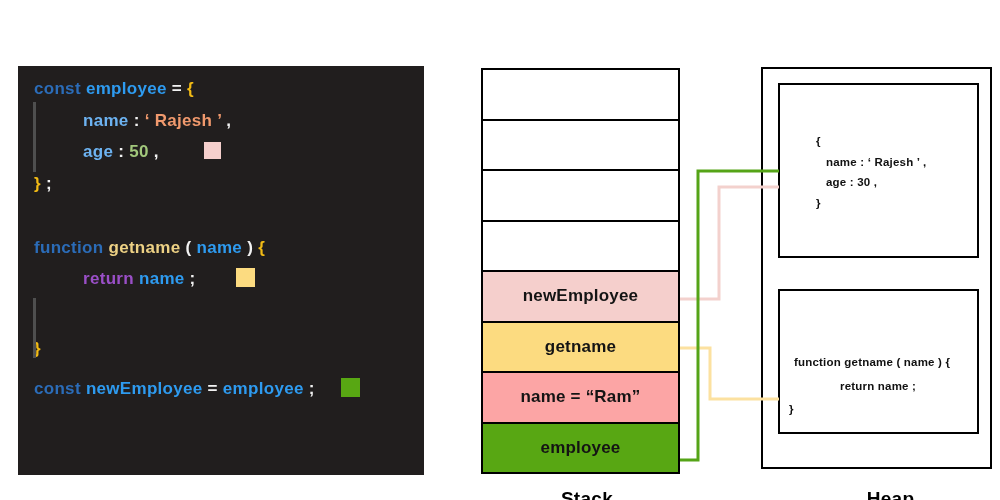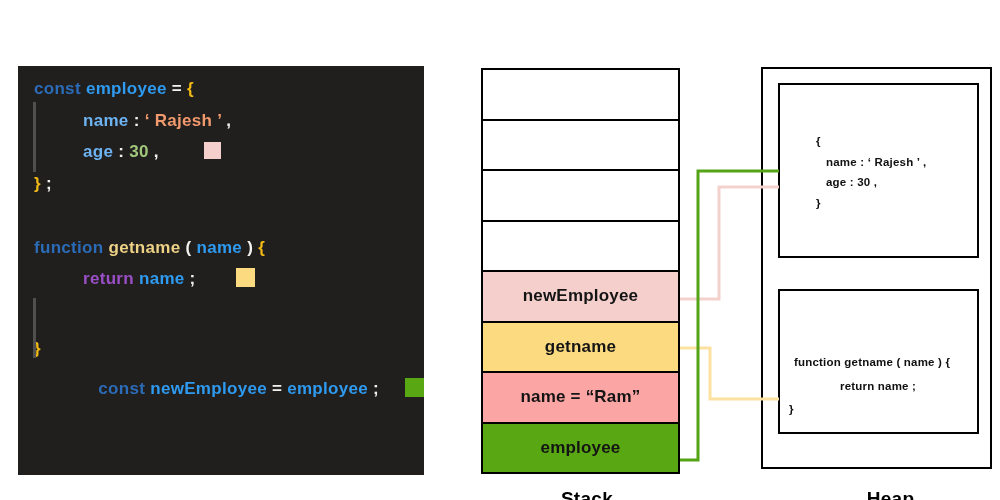--- a/index.html
+++ b/index.html
@@ -4,21 +4,21 @@
 <style>
   html,body{margin:0;padding:0;background:#fff;font-family:"Liberation Sans",sans-serif;}
   .canvas{position:relative;width:1000px;height:500px;background:#fff;overflow:hidden;margin-top:24px;}
 
   
   .code-block{position:absolute;left:18px;top:42px;width:406px;height:409px;
     background:var(--code_bg);box-sizing:border-box;padding:7px 0 0 16px;
     font-weight:700;font-size:17px;letter-spacing:.3px;}
   .code-line{height:31.7px;line-height:31.7px;white-space:nowrap;}
   .code-line.indent{padding-left:49px;}
-  .gap-lg{margin-top:32px;} .gap-xl{margin-top:38px;} .gap-sm{margin-top:8px;text-align:right;}
+  .gap-lg{margin-top:32px;} .gap-xl{margin-top:38px;} .gap-sm{margin-top:8px;}
   .swatch{display:inline-block;vertical-align:middle;margin-top:-4px;}
   .tok-kw{color:var(--kw);} .tok-var{color:var(--var);} .tok-prop{color:var(--prop);}
   .tok-str{color:var(--str);} .tok-num{color:var(--num);} .tok-brace{color:var(--brace);}
   .tok-punc{color:var(--punc);} .tok-fn{color:var(--fn);} .tok-ret{color:var(--ret);text-align:center;}
   .indent-guide{position:absolute;width:3px;background:var(--guide);}
   #guide-1{left:15px;top:36px;height:70px;}
   #guide-2{left:15px;top:232px;height:60px;}
 
   
   .stack-box{position:absolute;left:481px;top:44px;width:199px;height:406px;
@@ -50,21 +50,21 @@
 <body>
 
 <div class="canvas">
 
   <div class="code-block">
     <div class="indent-guide" id="guide-1"></div>
     <div class="indent-guide" id="guide-2"></div>
     <div id="code-lines">
         <div class="code-line"><span class="tok-kw">const </span><span class="tok-var">employee</span><span class="tok-punc"> = </span><span class="tok-brace">{</span></div>
         <div class="code-line indent"><span class="tok-prop">name</span><span class="tok-punc"> : </span><span class="tok-str">‘ Rajesh ’</span><span class="tok-punc"> ,</span></div>
-        <div class="code-line indent"><span class="tok-prop">age</span><span class="tok-punc"> : </span><span class="tok-num">30</span><span class="tok-punc"> ,</span><span class="swatch" style="background: rgb(245, 207, 204); margin-left: 45px; height: 17px; width: 17px;"></span></div>
+        <div class="code-line indent"><span class="tok-prop">age</span><span class="tok-punc"> : </span><span class="tok-num">50</span><span class="tok-punc"> ,</span><span class="swatch" style="background: rgb(245, 207, 204); margin-left: 45px; height: 17px; width: 17px;"></span></div>
         <div class="code-line"><span class="tok-brace">}</span><span class="tok-punc"> ;</span></div>
         <div class="code-line gap-lg"><span class="tok-kw">function </span><span class="tok-fn">getname</span><span class="tok-punc"> ( </span><span class="tok-var">name</span><span class="tok-punc"> ) </span><span class="tok-brace">{</span></div>
         <div class="code-line indent"><span class="tok-ret">return </span><span class="tok-var">name</span><span class="tok-punc"> ;</span><span class="swatch" style="background: rgb(252, 219, 128); margin-left: 40px; height: 19px; width: 19px;"></span></div>
         <div class="code-line gap-xl"><span class="tok-brace">}</span></div>
         <div class="code-line gap-sm"><span class="tok-kw">const </span><span class="tok-var">newEmployee</span><span class="tok-punc"> = </span><span class="tok-var">employee</span><span class="tok-punc"> ;</span><span class="swatch" style="background: rgb(88, 167, 19); margin-left: 26px; height: 19px; width: 19px;"></span></div>
       </div>
   </div>
 
   <div class="stack-box" id="stack-cells">
       <div class="stack-cell" style="background: rgb(255, 255, 255);"></div>

